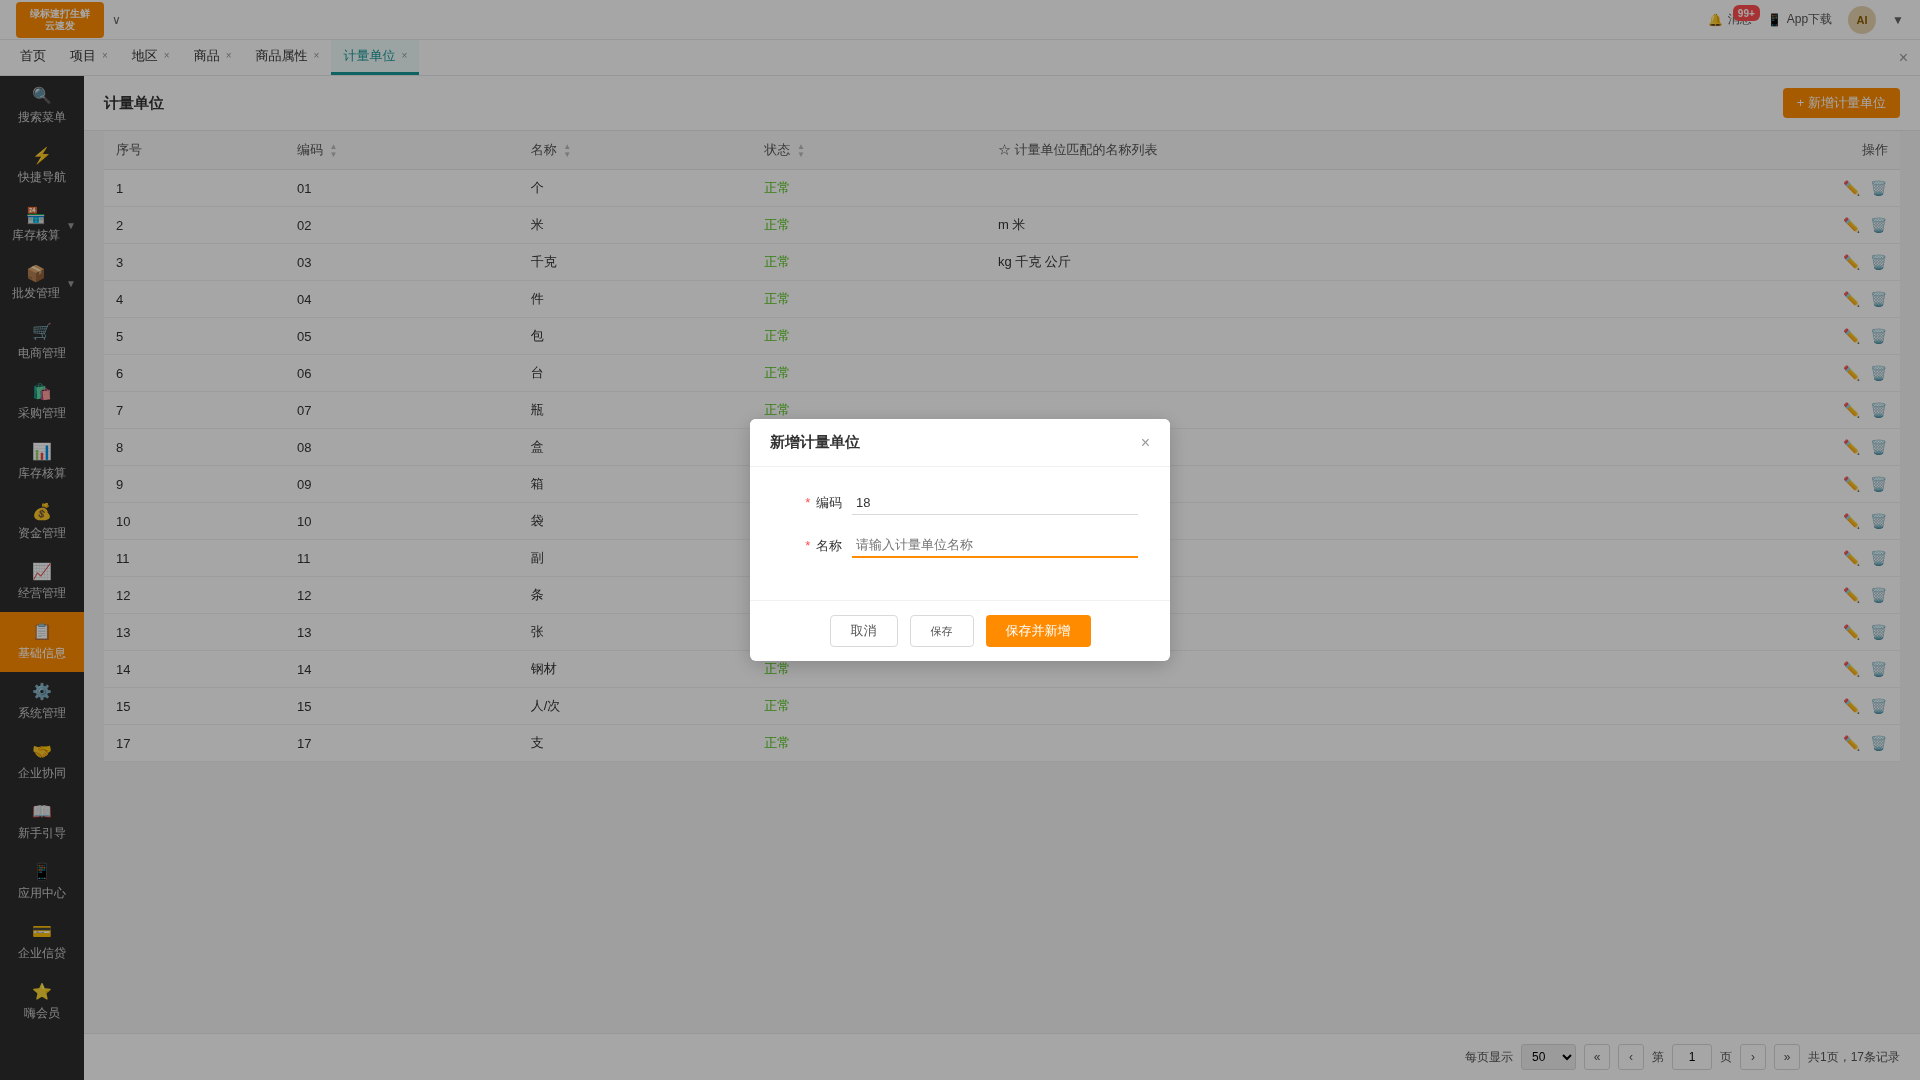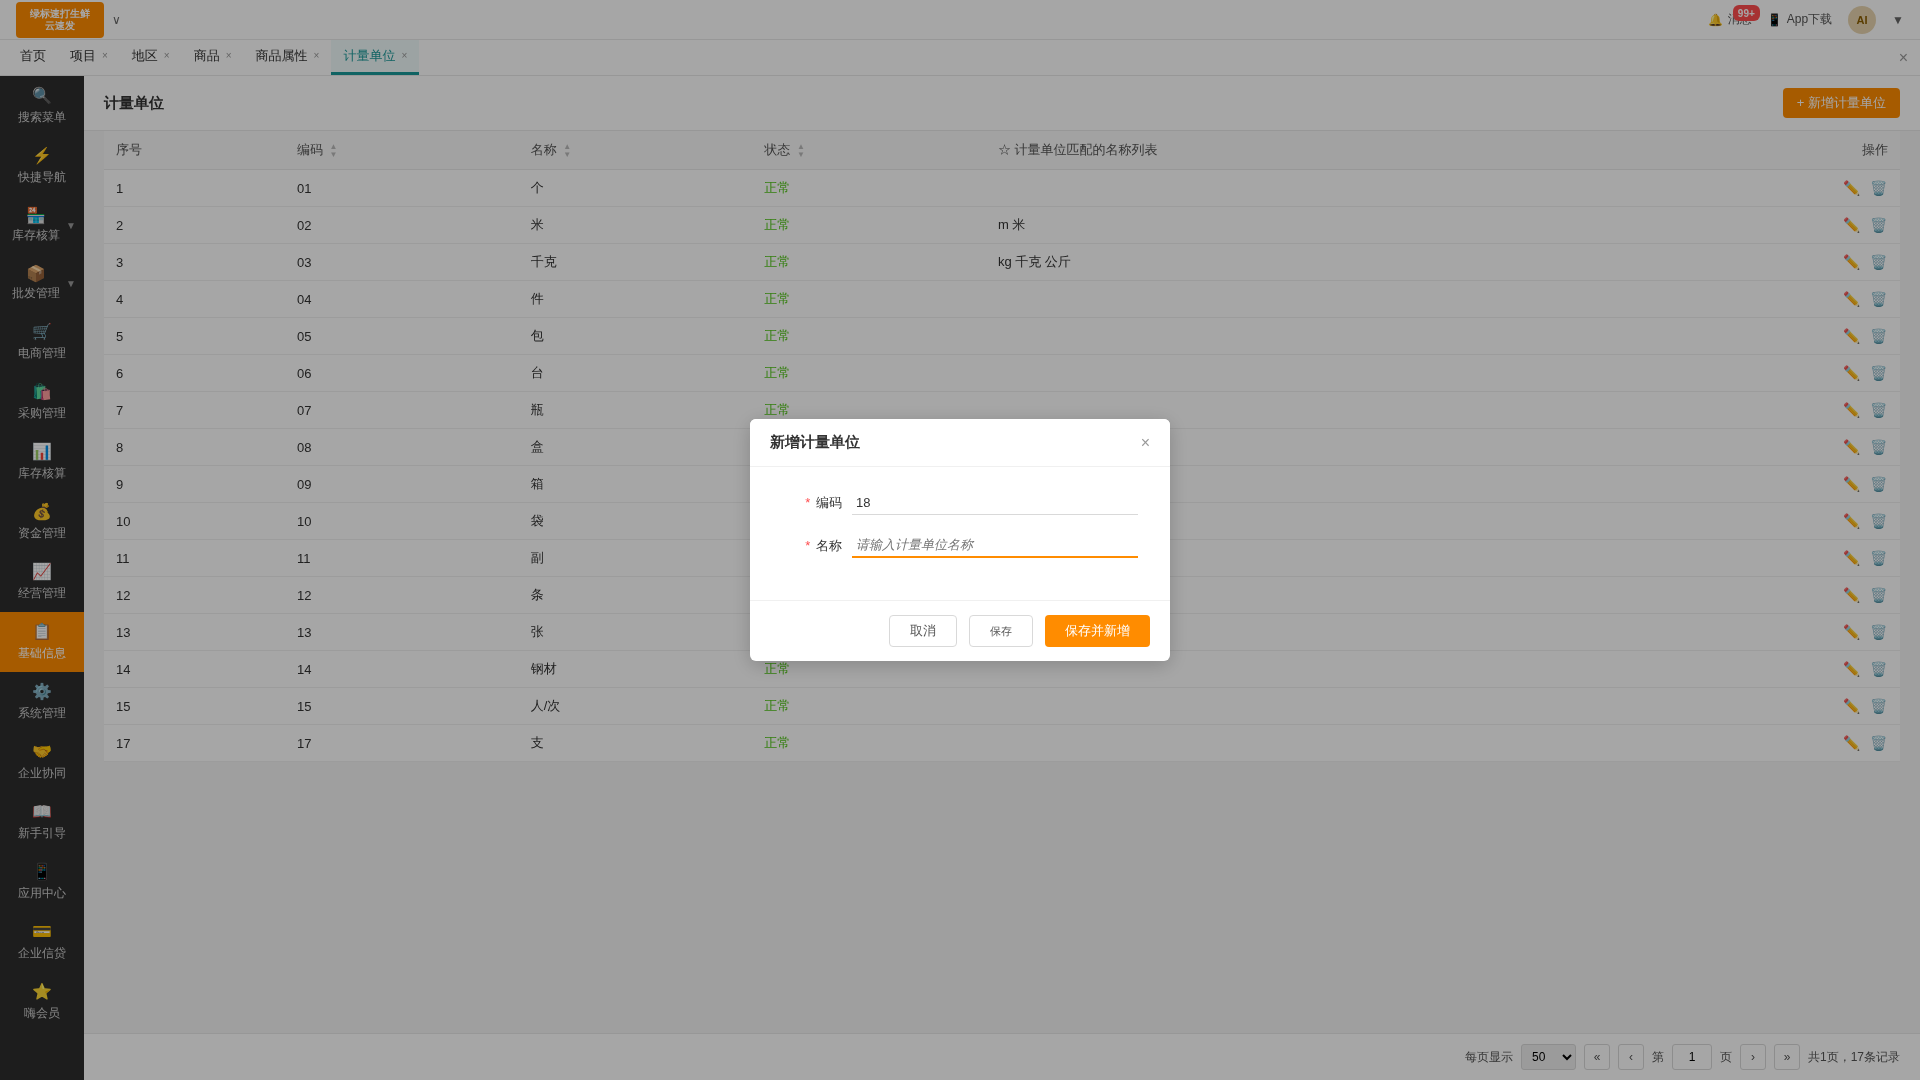--- a/index.html
+++ b/index.html
@@ -357,26 +357,25 @@
       flex: 1;
       border: none;
       border-bottom: 1px solid #d9d9d9;
       padding: 4px 4px;
       font-size: 13px;
       outline: none;
       color: #333;
     }
     .form-input.active-border {
       border-bottom: 2px solid #ff8c00;
-      font-style: italic;
     }
     .modal-footer {
       padding: 14px 20px;
       display: flex;
-      justify-content: flex-end;
+      justify-content: center;
       gap: 12px;
       border-top: 1px solid #f0f0f0;
     }
     .btn-cancel {
       padding: 6px 20px;
       border: 1px solid #d9d9d9;
       background: #fff;
       border-radius: 4px;
       cursor: pointer;
       font-size: 13px;

